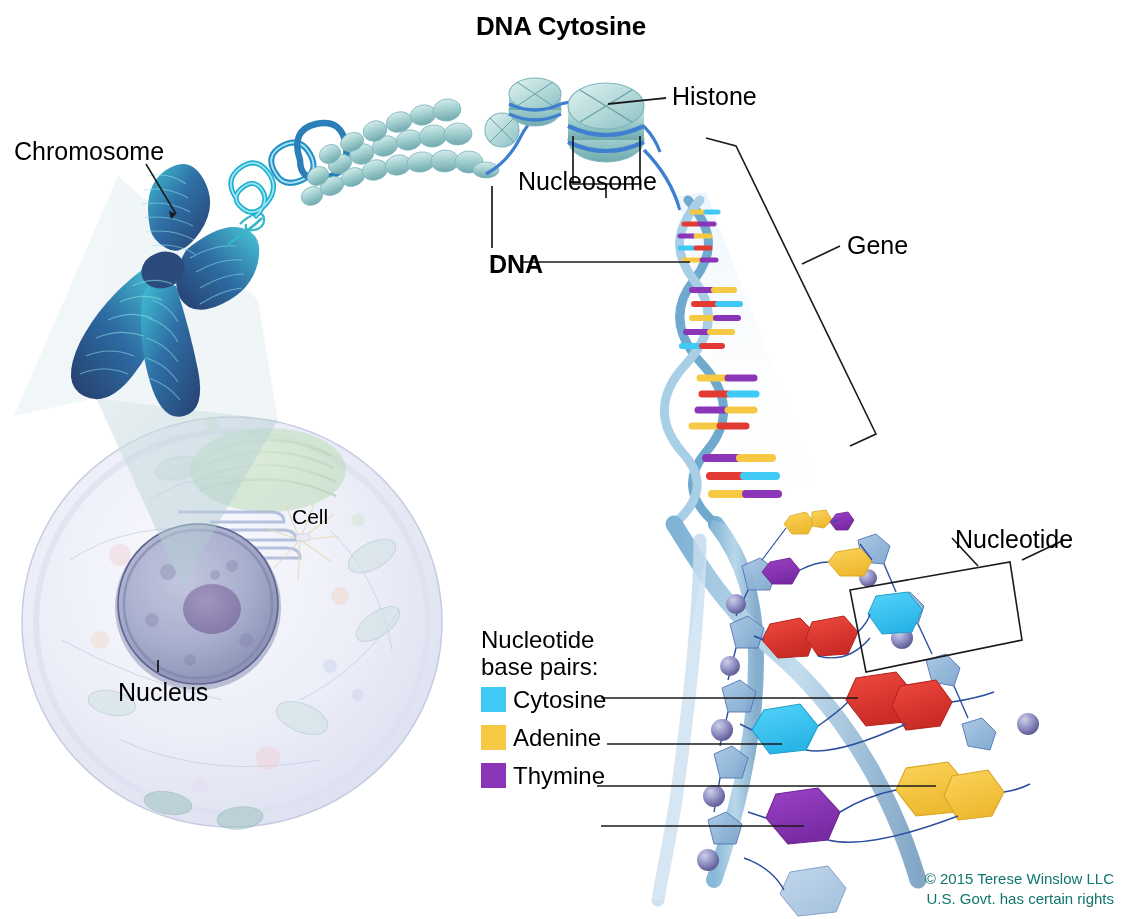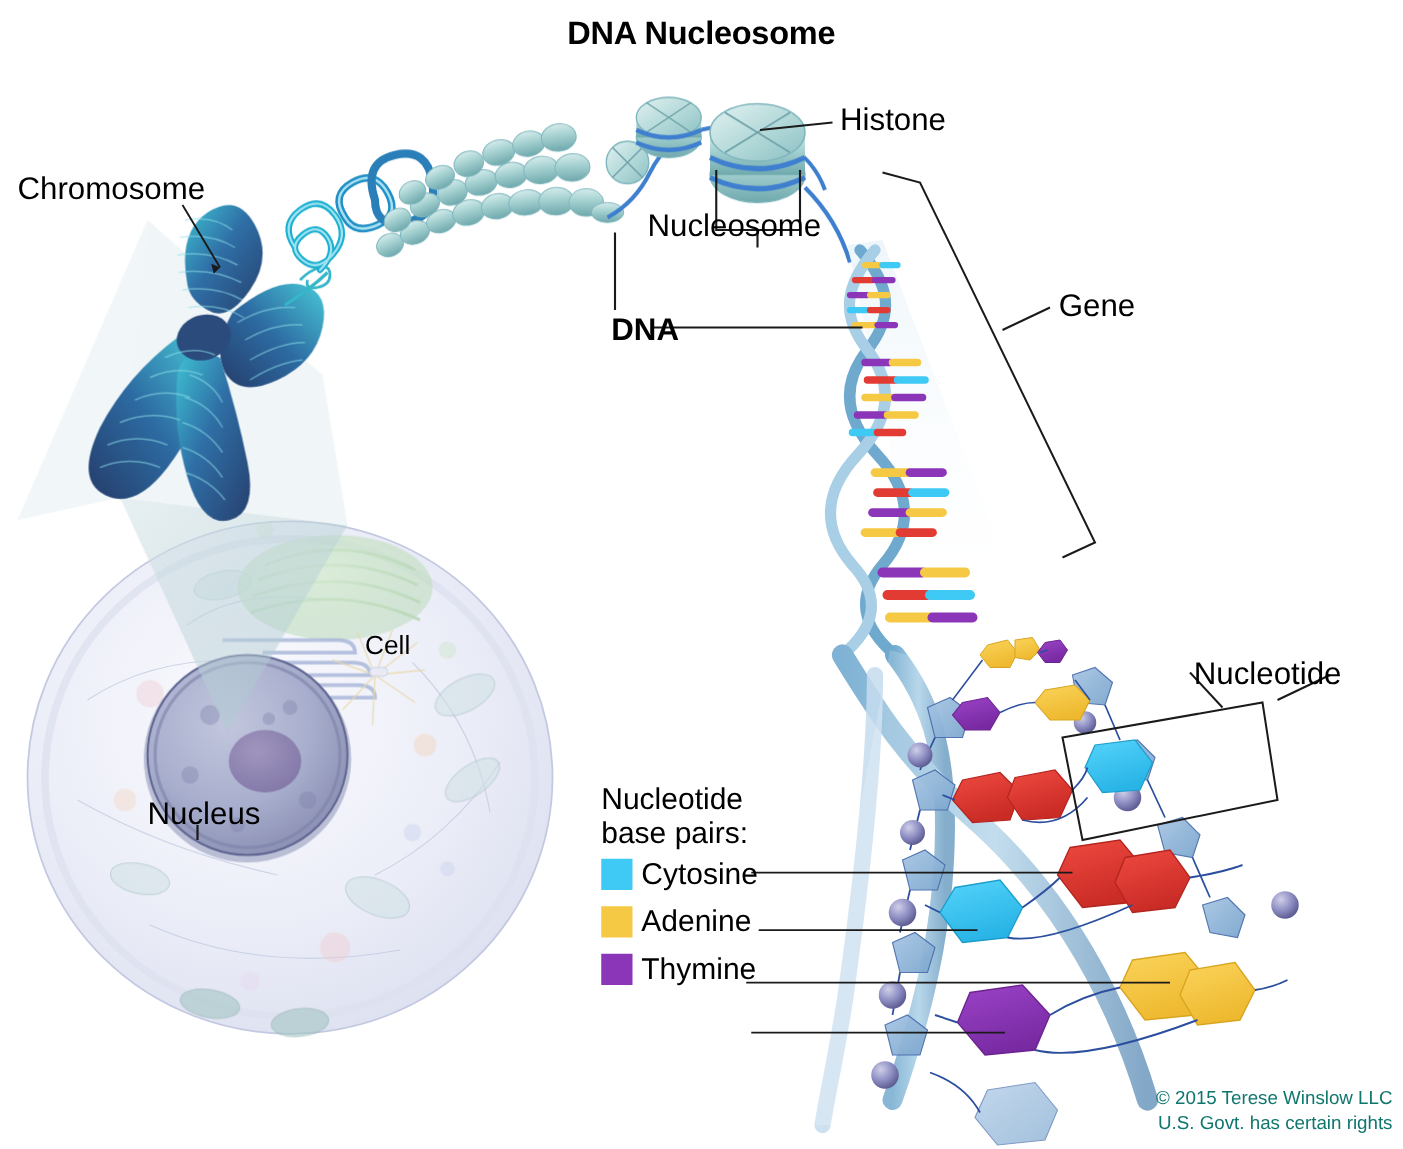--- a/index.html
+++ b/index.html
@@ -30,21 +30,21 @@
     font-weight: bold;
     letter-spacing: -0.2px;
   }
   #lbl-chromosome { left: 14px;  top: 138px; font-size: 25px; }
   #lbl-histone    { left: 672px; top: 83px;  font-size: 25px; }
   #lbl-nucleosome { left: 518px; top: 168px; font-size: 25px; }
   #lbl-dna        { left: 459px; top: 251px; font-size: 25px; font-weight: bold; margin-left: 30px; }
   #lbl-gene       { left: 847px; top: 232px; font-size: 25px; }
   #lbl-nucleotide { left: 955px; top: 526px; font-size: 25px; }
   #lbl-cell       { left: 292px; top: 506px; font-size: 21px; }
-  #lbl-nucleus    { left: 118px; top: 638px; font-size: 25px; }
+  #lbl-nucleus    { left: 118px; top: 679px; font-size: 25px; }
   #legend {
     position: absolute;
     left: 481px; top: 627px;
     width: 200px;
   }
   #legend-title { font-size: 24px; color: #000; line-height: 1.12; white-space: pre-line; }
   .legend-row { display: flex; align-items: center; height: 38px; }
   .swatch { width: 25px; height: 25px; flex: 0 0 25px; }
   .legend-name { font-size: 24px; color: #000; margin-left: 7px; }
   #copyright {
@@ -520,21 +520,21 @@
 
       <path d="M158 660 L158 672" stroke-width="1.8"></path>
 
       <path d="M601 698 L858 698" stroke-width="1.4"></path>
       <path d="M607 744 L782 744" stroke-width="1.4"></path>
       <path d="M597 786 L936 786" stroke-width="1.4"></path>
       <path d="M601 826 L804 826" stroke-width="1.4"></path>
     </g>
   </svg>
 
-  <div class="lbl" id="title">DNA Nucleosome</div>
+  <div class="lbl" id="title">DNA Cytosine</div>
 
   <div class="lbl" id="lbl-chromosome">Chromosome</div>
   <div class="lbl" id="lbl-histone">Histone</div>
   <div class="lbl" id="lbl-nucleosome">Nucleosome</div>
   <div class="lbl" id="lbl-dna">DNA</div>
   <div class="lbl" id="lbl-gene">Gene</div>
   <div class="lbl" id="lbl-nucleotide">Nucleotide</div>
   <div class="lbl" id="lbl-cell">Cell</div>
   <div class="lbl" id="lbl-nucleus">Nucleus</div>
 

